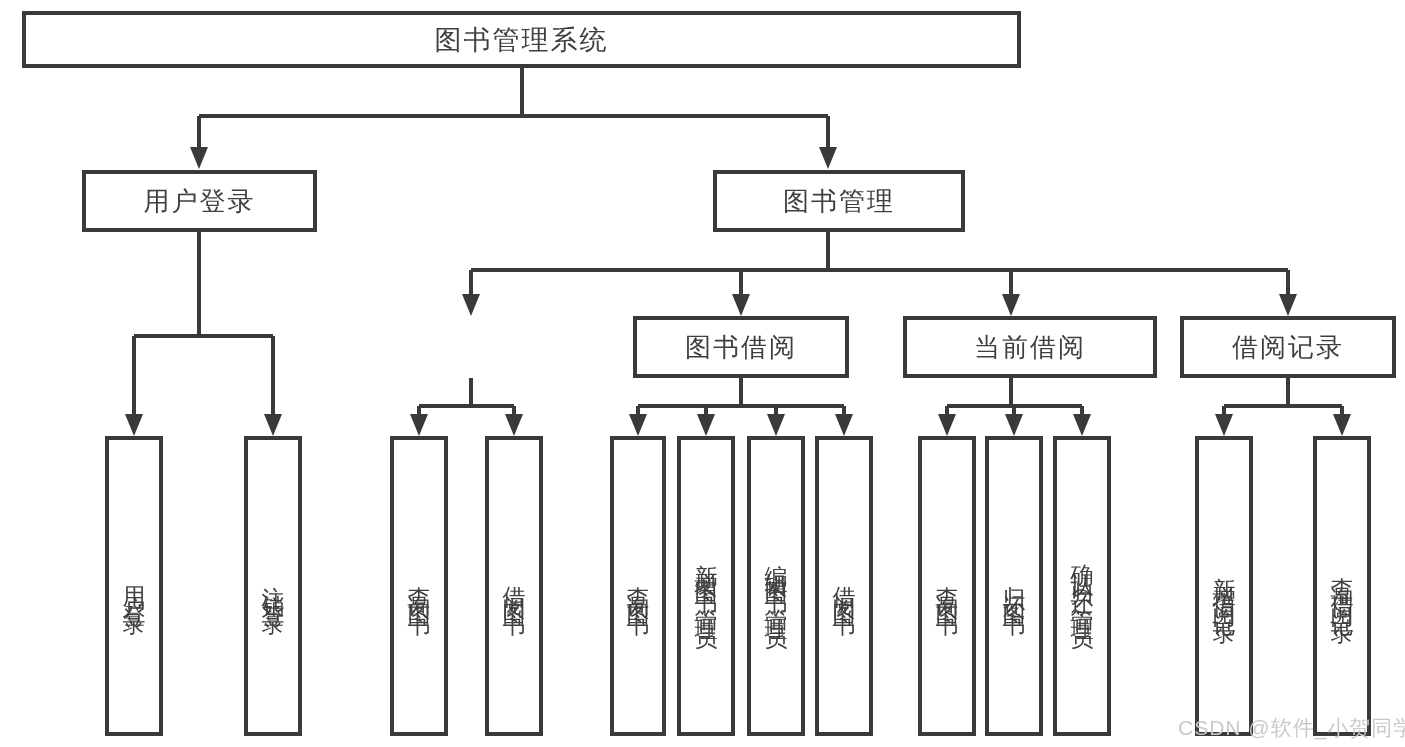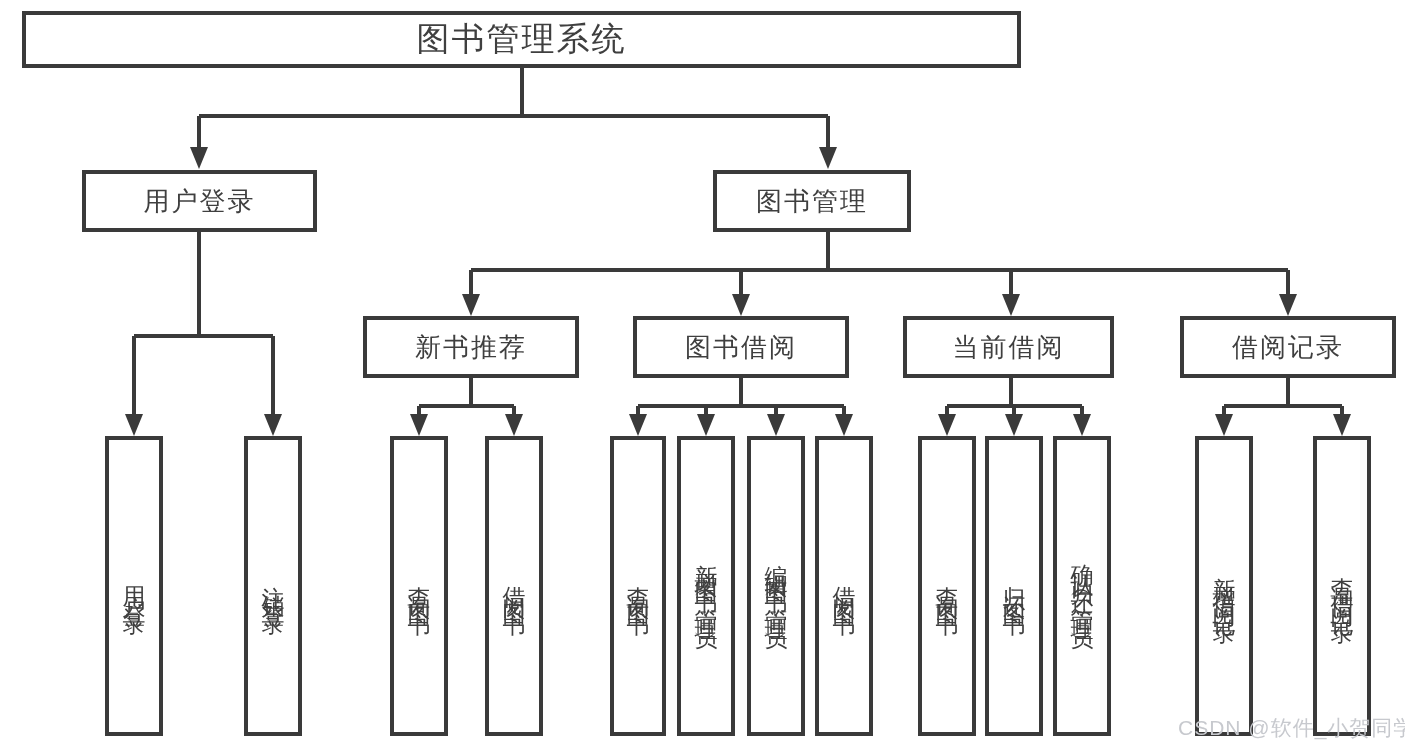--- a/index.html
+++ b/index.html
@@ -3,32 +3,32 @@
 <meta charset="utf-8">
 <style>
   html,body{margin:0;padding:0;background:#ffffff;}
   body{width:1405px;height:747px;overflow:hidden;position:relative;
        font-family:"Liberation Sans","DejaVu Sans",sans-serif;}
   .stage{position:absolute;left:0;top:0;width:1405px;height:747px;background:#ffffff;}
   .stage svg{position:absolute;left:0;top:0;}
   .box{position:absolute;box-sizing:border-box;background:#ffffff;border:4px solid #3a3a3a;
        display:flex;align-items:center;justify-content:center;}
   .hlabel{font-size:26px;color:#3f3f3f;letter-spacing:2px;white-space:nowrap;}
-  .root-label{font-size:33px;}
+  .root-label{font-size:27px;}
   .vlabel{writing-mode:vertical-rl;text-orientation:mixed;font-size:23px;color:#3f3f3f;
           letter-spacing:9px;line-height:1;}
   
   .n-root{left:22px;top:11px;width:999px;height:57px;}
   
   .n-login{left:82px;top:170px;width:235px;height:62px;}
-  .n-mgmt{left:713px;top:170px;width:198px;height:62px;}
+  .n-mgmt{left:713px;top:170px;width:252px;height:62px;}
   
   .n-recommend{left:363px;top:316px;width:216px;height:62px;}
   .n-borrowing{left:633px;top:316px;width:216px;height:62px;justify-content:center;}
-  .n-current{left:903px;top:316px;width:211px;height:62px;}
+  .n-current{left:903px;top:316px;width:254px;height:62px;}
   .n-records{left:1180px;top:316px;width:216px;height:62px;}
   
   .leaf{top:436px;height:300px;width:58px;}
   .l-1{left:105px;} .l-2{left:244px;}
   .l-3{left:390px;} .l-4{left:485px;}
   .l-5{left:610px;width:56px;} .l-6{left:677px;} .l-7{left:747px;} .l-8{left:815px;}
   .l-9{left:918px;} .l-10{left:985px;} .l-11{left:1053px;}
   .l-12{left:1195px;} .l-13{left:1313px;}
   .watermark{position:absolute;left:1178px;top:714px;font-size:21px;color:#c7c9ce;
              letter-spacing:1px;white-space:nowrap;z-index:5;}
@@ -79,23 +79,20 @@
     <span class="hlabel root-label">图书管理系统</span>
   </div>
 
   <div class="box n-login">
     <span class="hlabel">用户登录</span>
   </div>
   <div class="box n-mgmt">
     <span class="hlabel">图书管理</span>
   </div>
 
-  <div class="box n-recommend">
-    <span class="hlabel">新书推荐</span>
-  </div>
   <div class="box n-borrowing">
     <span class="hlabel">图书借阅</span>
   </div>
   <div class="box n-current">
     <span class="hlabel">当前借阅</span>
   </div>
   <div class="box n-records">
     <span class="hlabel">借阅记录</span>
   </div>
 

